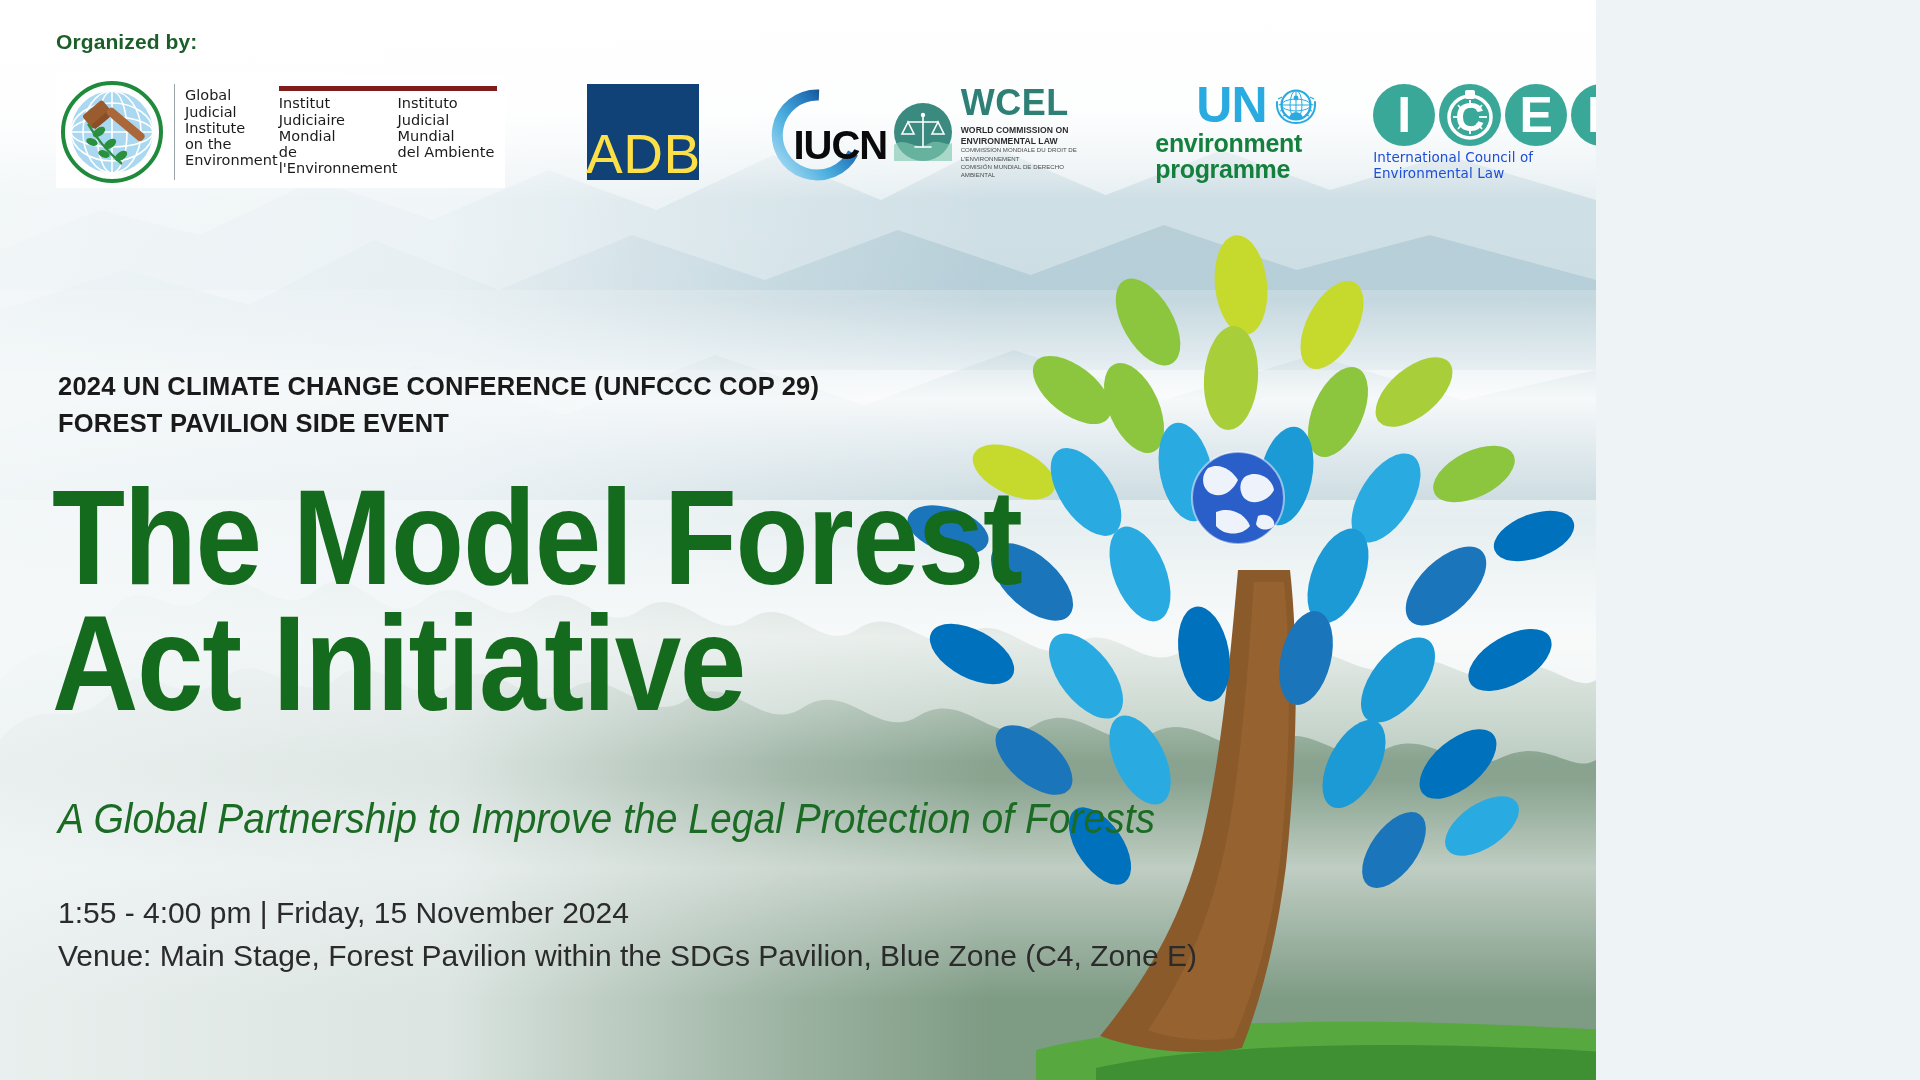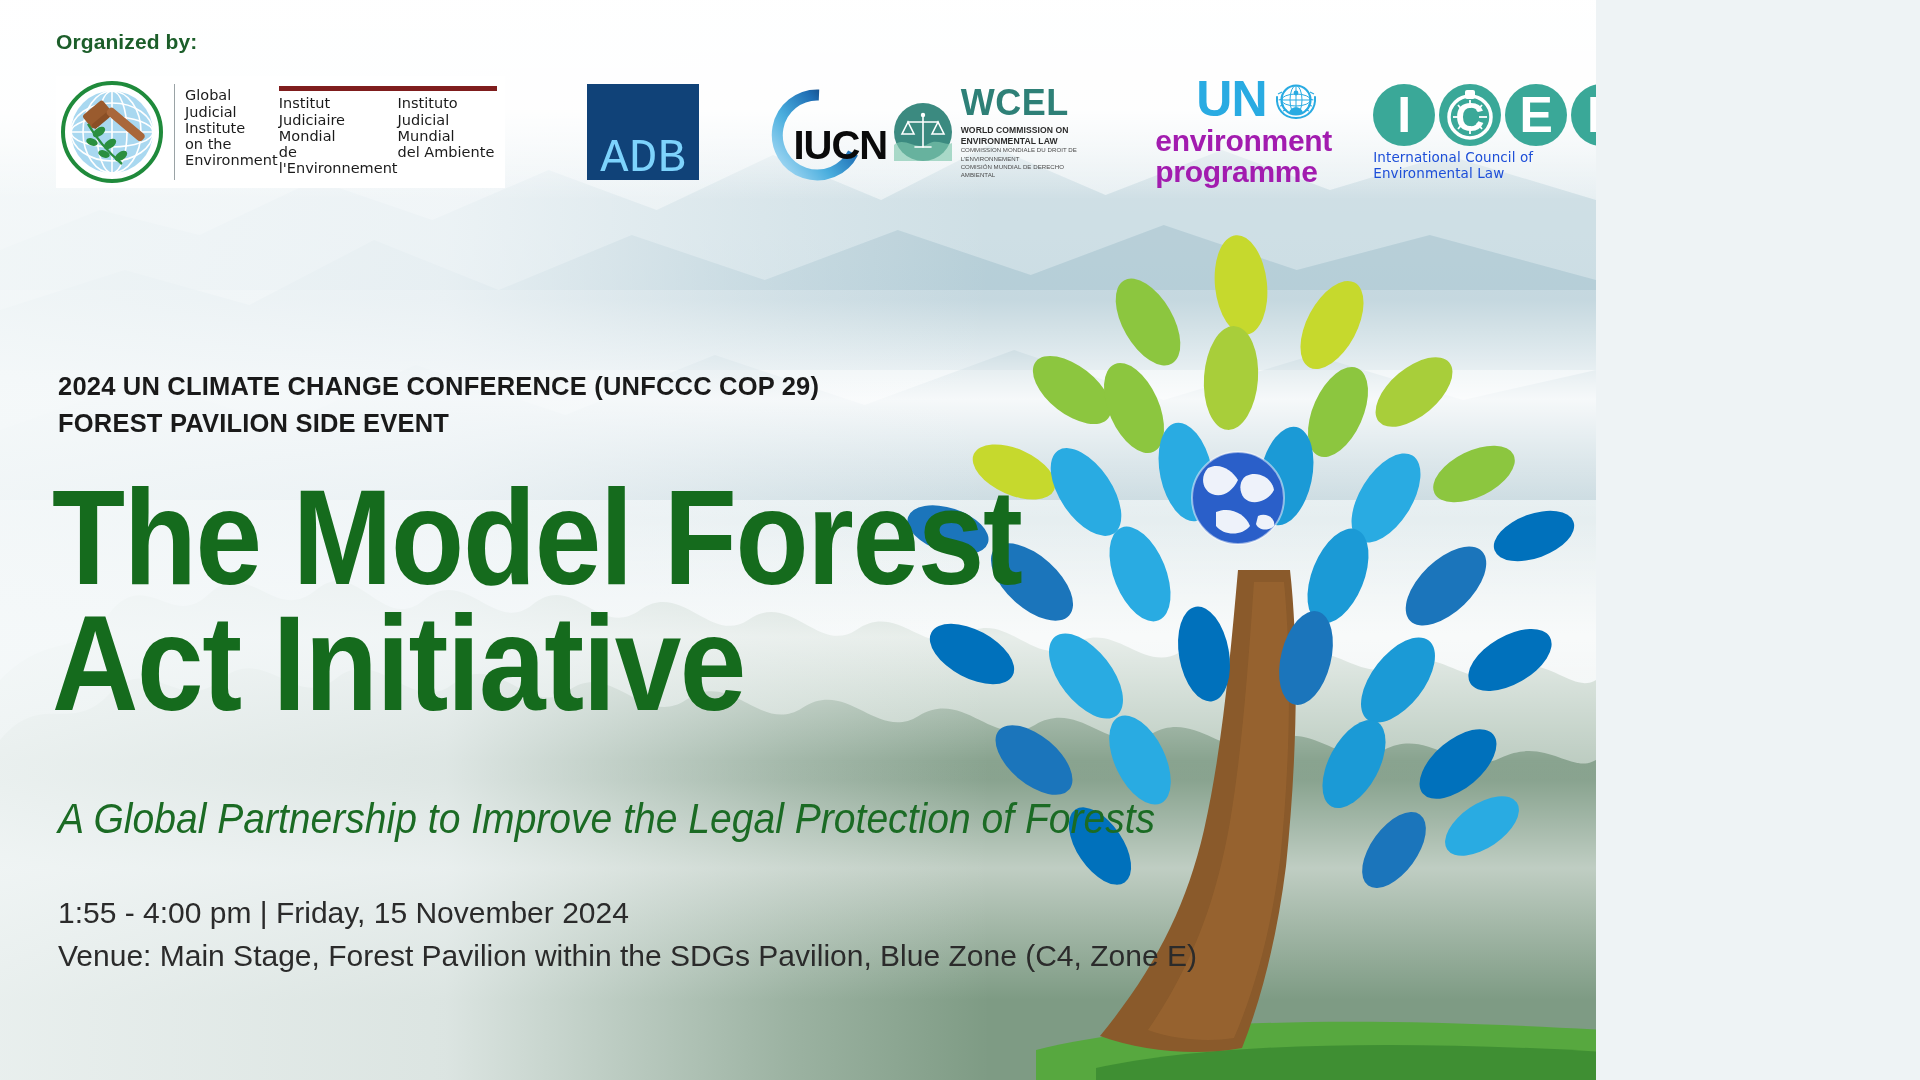--- a/index.html
+++ b/index.html
@@ -53,21 +53,21 @@
   .gjie-line { font-size:14.5px; line-height:1.12; color:#1b1b1b; font-family:"DejaVu Sans", sans-serif; padding:3px 0; }
   .gjie-line + .gjie-line { border-top:5px solid #7f1d1d; margin-top:2px; padding-top:4px; }
 
   
   .adb { margin-left:82px; }
   .adb-box {
     width:112px; height:96px; background:#104278;
     display:flex; align-items:flex-end; justify-content:center;
   }
   .adb-box span {
-    font-family:Liberation Mono, monospace; color:#7dd3fc; font-size:47px;
+    font-family:Liberation Sans, sans-serif; color:#fde047; font-size:55px;
     line-height:.92; letter-spacing:.5px; font-weight:400;
   }
 
   
   .iucn { margin-left:72px; position:relative; width:120px; height:90px; }
   .iucn-ring { position:absolute; left:0; top:0; width:96px; height:96px; }
   .iucn-word {
     position:absolute; left:22px; top:36px;
     font-size:40px; font-weight:700; color:#0a0a0a; letter-spacing:-1px;
     font-family:"Liberation Sans", sans-serif;
@@ -79,21 +79,21 @@
   .wcel-right { display:flex; flex-direction:column; }
   .wcel-word { font-size:36px; font-weight:700; color:#2e8077; letter-spacing:.5px; line-height:1; }
   .wcel-sub1 { font-size:8.6px; font-weight:700; color:#2c2c2c; letter-spacing:.08px; margin-top:4px; line-height:1.25; }
   .wcel-sub2 { font-size:6.1px; font-weight:400; color:#4a4a4a; letter-spacing:.05px; line-height:1.35; }
 
   
   .unep { margin-left:78px; width:160px; }
   .unep-row1 { display:flex; align-items:center; gap:6px; }
   .unep-un { font-size:50px; font-weight:700; color:#29abe2; line-height:.86; letter-spacing:-1px;margin-left:41px; }
   .unep-emblem { width:46px; height:46px; }
-  .unep-l2, .unep-l3 { font-size:30px; font-weight:700; color:#a21caf; line-height:1.04; letter-spacing:-.3px; }
+  .unep-l2, .unep-l3 { font-size:25px; font-weight:700; color:#15803d; line-height:1.04; letter-spacing:-.3px; }
   .unep-l2 { margin-top:2px; }
 
   
   .icel { margin-left:58px; display:flex; flex-direction:column; align-items:center; }
   .icel-circles { display:flex; align-items:center; gap:4px; }
   .icel-c {
     width:62px; height:62px; border-radius:50%; background:#3aa898;
     display:flex; align-items:center; justify-content:center;
     color:#fff; font-size:50px; font-weight:700; line-height:1;
     font-family:"Liberation Sans", sans-serif;

